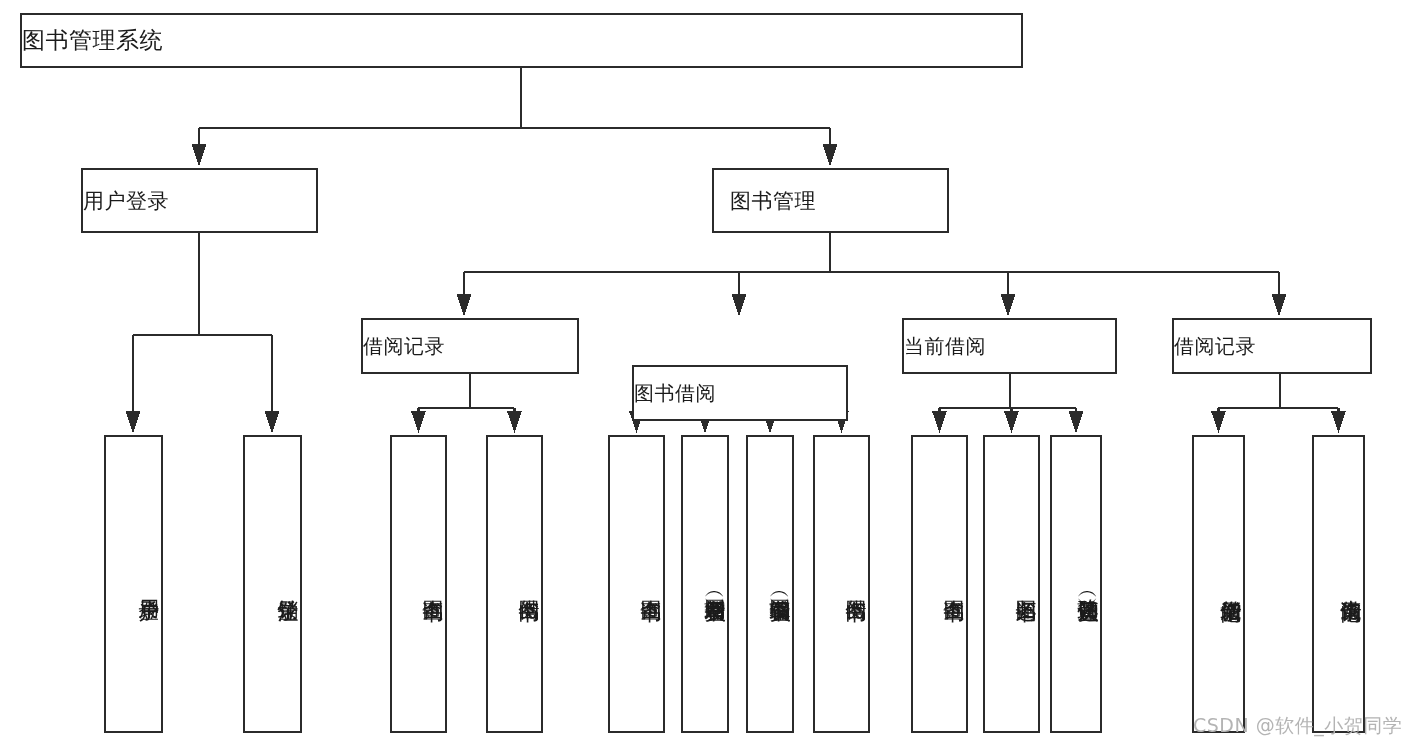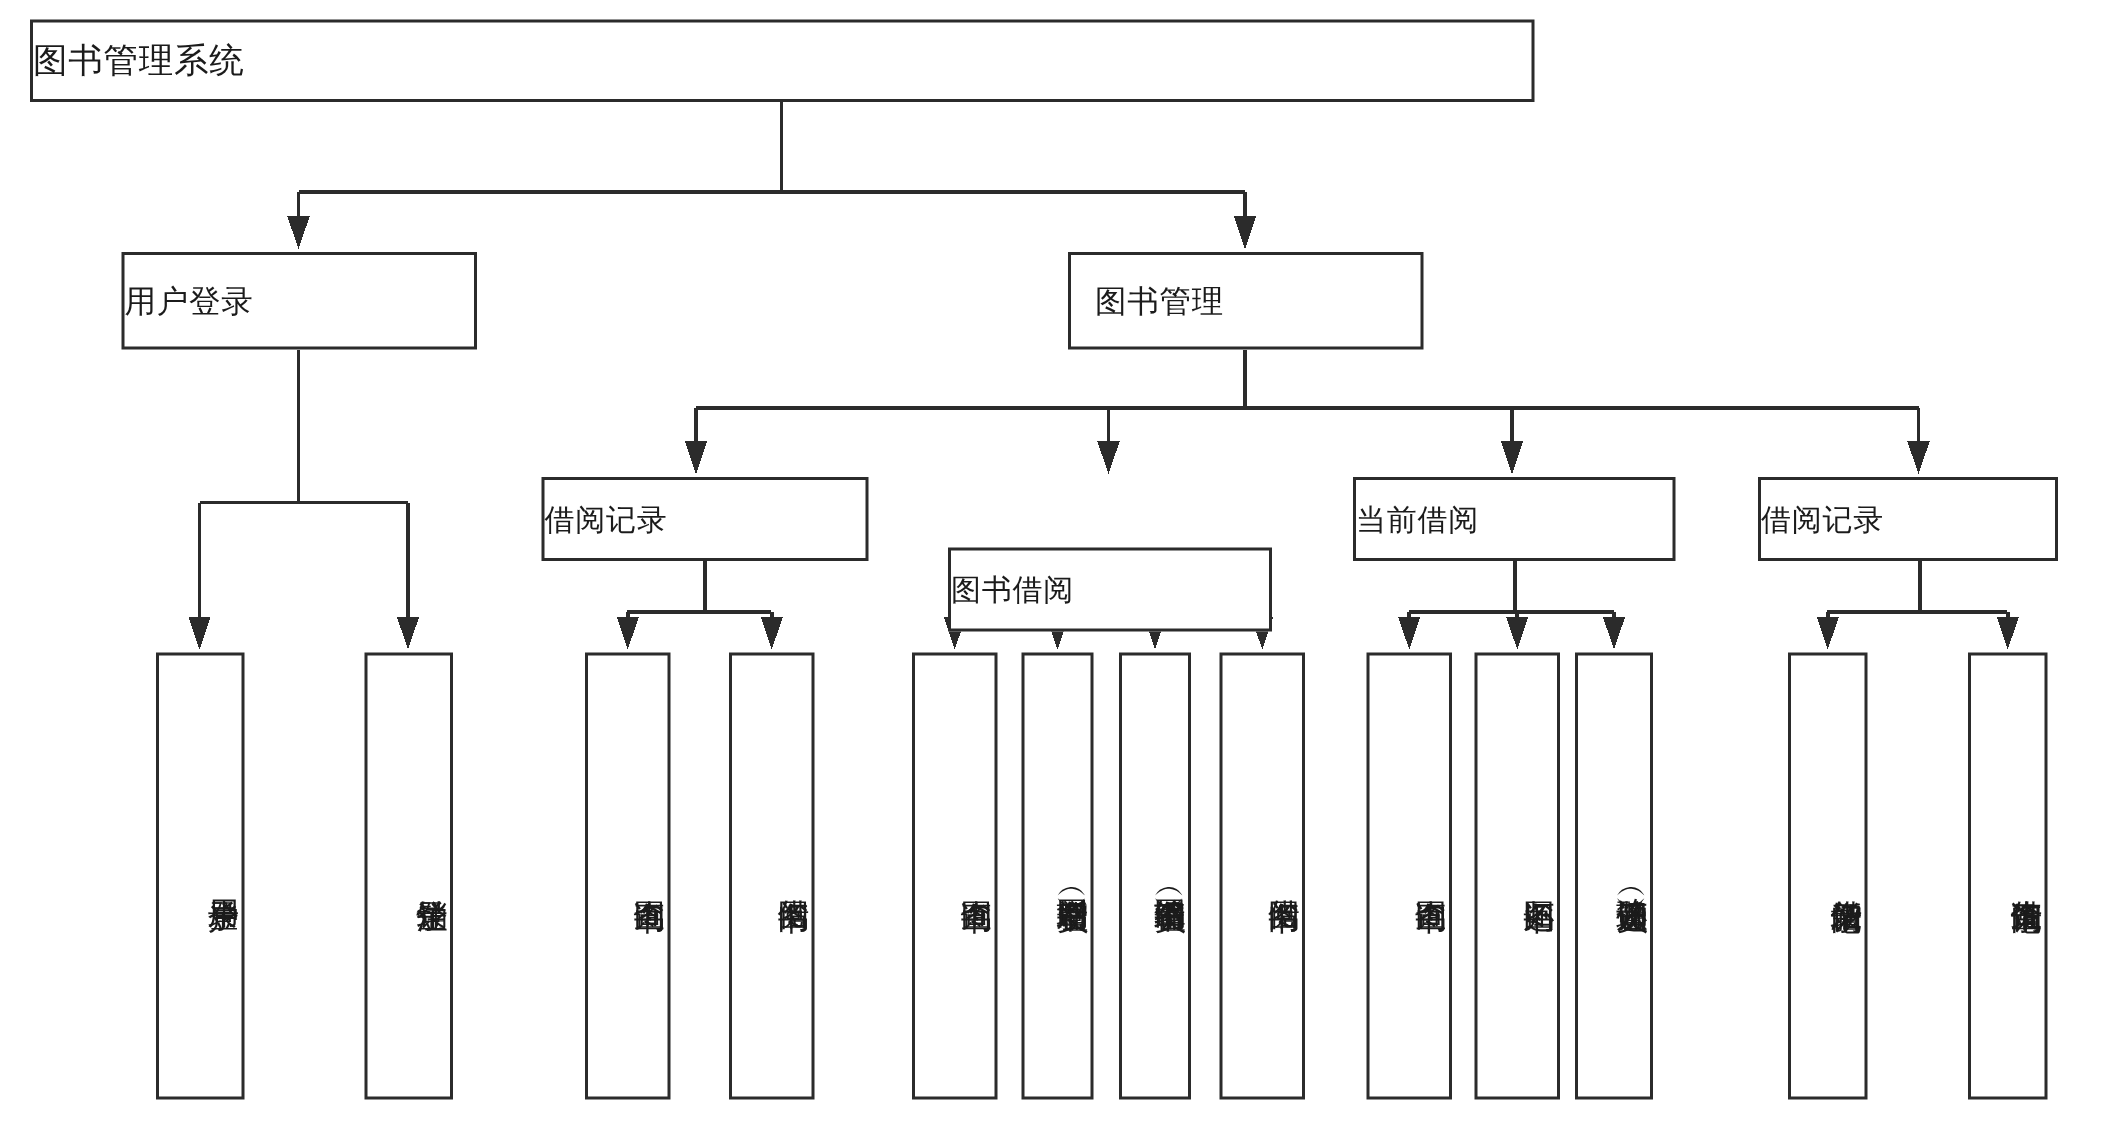--- a/index.html
+++ b/index.html
@@ -185,14 +185,15 @@
         <span class="leaf-label">确认归还（管理员）</span>
       </div>
       <div class="node leaf" style="left: 1192px; top: 435px; width: 53px; height: 298px;">
         <span class="leaf-label">新增借阅记录</span>
       </div>
       <div class="node leaf" style="left: 1312px; top: 435px; width: 53px; height: 298px;">
         <span class="leaf-label">查询借阅记录</span>
       </div>
     </div>
 
+  <div class="watermark" style="left: 1193px; top: 713px;">CSDN @软件_小贺同学</div>
 
 </div>
 
 </body></html>

